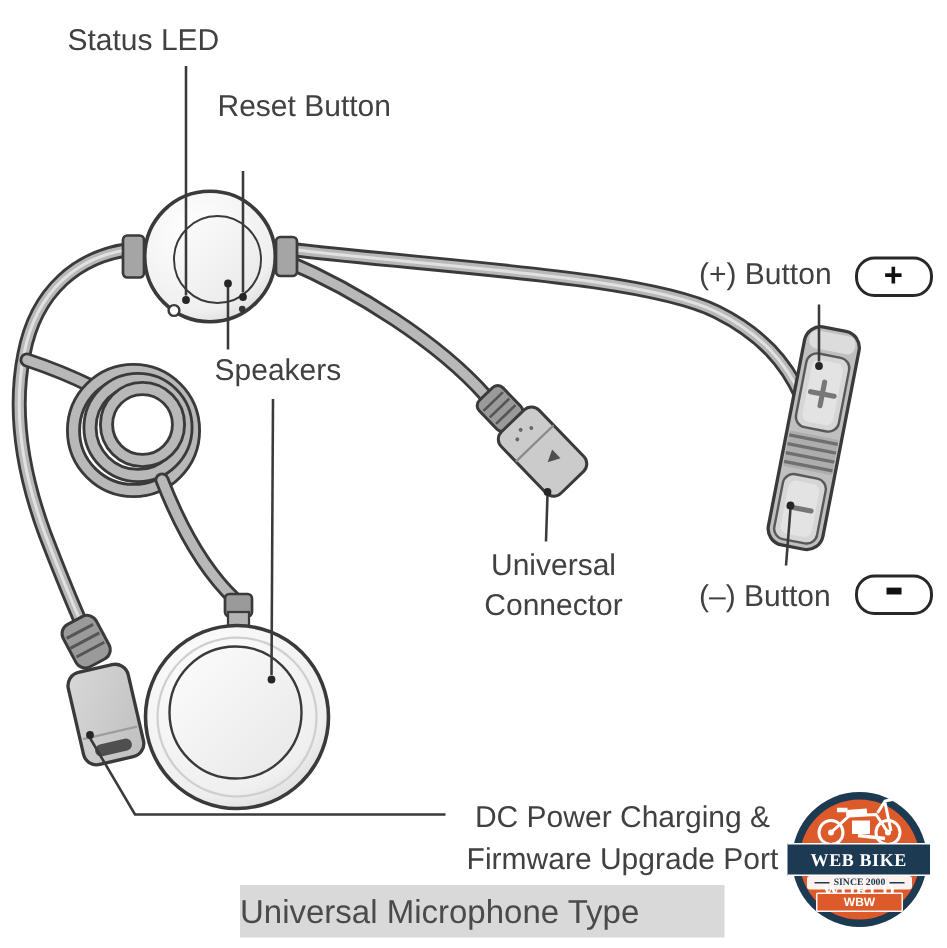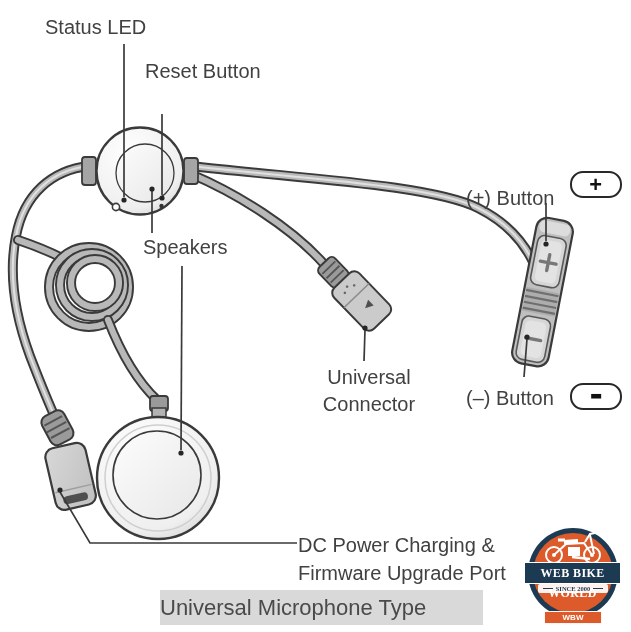--- a/index.html
+++ b/index.html
@@ -14,24 +14,24 @@
   svg.art{position:absolute;left:0;top:0;}
   .co{stroke:var(--line-art);stroke-width:10;fill:none;stroke-linecap:round;}
   .ci{stroke:#b8b8b8;stroke-width:6.2;fill:none;stroke-linecap:round;}
   .ch{stroke:#e1e1e1;stroke-width:2;fill:none;stroke-linecap:round;}
   .ldr{stroke:var(--line-art);stroke-width:1.7;fill:none;}
   .dot{fill:#262626;}
   .lbl{position:absolute;font-size:20px;line-height:26px;white-space:nowrap;}
   #lbl-status{left:45px;top:14px;}
   #lbl-pinhole{left:145px;top:58px;line-height:27px;}
   #lbl-speakers{left:143px;top:234px;}
-  #lbl-plus{left:466px;top:170px;margin-top:15px;}
+  #lbl-plus{left:466px;top:170px;}
   #lbl-minus{left:466px;top:385px;}
   #lbl-mic{left:303px;top:364px;width:132px;text-align:center;line-height:27px;white-space:normal;}
-  #lbl-dc{left:298px;top:531px;width:234px;line-height:28px;white-space:normal;}
+  #lbl-dc{left:298px;top:531px;width:234px;text-align:center;line-height:28px;white-space:normal;}
   .pill{
     position:absolute;width:52px;height:27px;box-sizing:border-box;background:#fff;
     border:2px solid #282828;border-radius:13px;display:flex;align-items:center;justify-content:center;
     font-weight:bold;color:#111;
   }
   #pill-plus{left:570px;top:171px;font-size:19px;}
   #pill-minus{left:570px;top:383px;font-size:20px;}
   #pill-plus .glyph{transform:scale(1.15);}
   #pill-minus .glyph{transform:scaleY(2.1);}
   .caption{
@@ -51,21 +51,21 @@
   }
   .badge-since{
     position:absolute;left:10px;right:10px;top:56px;height:9px;background:rgba(255,255,255,.92);
     display:flex;align-items:center;justify-content:center;gap:3px;color:var(--badge-navy);
     font-family:"Liberation Serif", serif;font-weight:bold;font-size:6.5px;z-index:2;border-radius:2px;
   }
   .badge-since::before,.badge-since::after{content:"";width:10px;height:1.5px;background:var(--badge-navy);}
   .badge-ribbon{
     position:absolute;left:16px;right:16px;top:67px;height:13px;background:var(--badge-orange);
     border:1px solid rgba(255,255,255,.95);color:#fff;font-weight:bold;font-size:8px;line-height:11px;
-    text-align:center;z-index:2;border-radius:1px;box-sizing:border-box;margin-top:16px;
+    text-align:center;z-index:2;border-radius:1px;box-sizing:border-box;
   }
 </style>
 </head>
 <body>
 
 <div class="canvas">
 
   <svg class="art" width="631" height="632" viewBox="0 0 631 632">
     <defs>
       <radialGradient id="gradUnit" cx="38%" cy="30%" r="80%">

